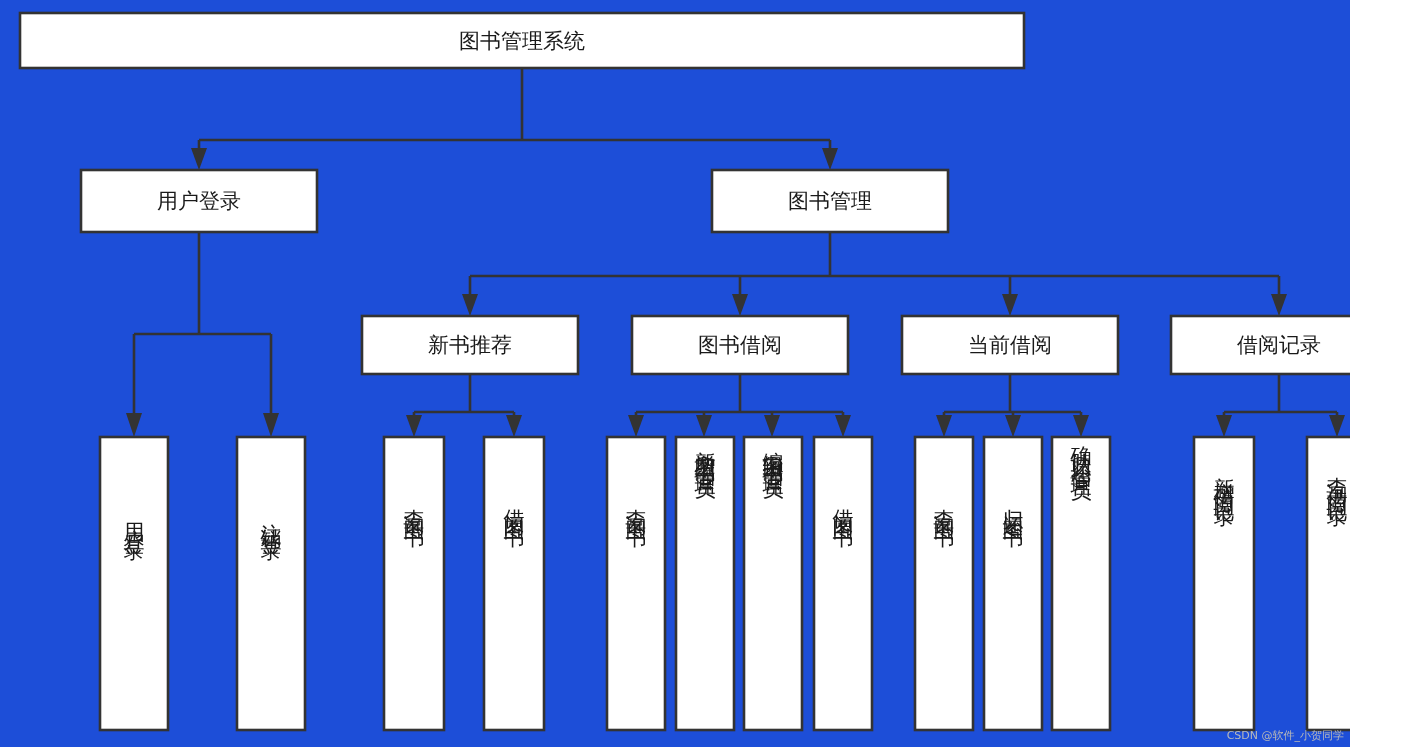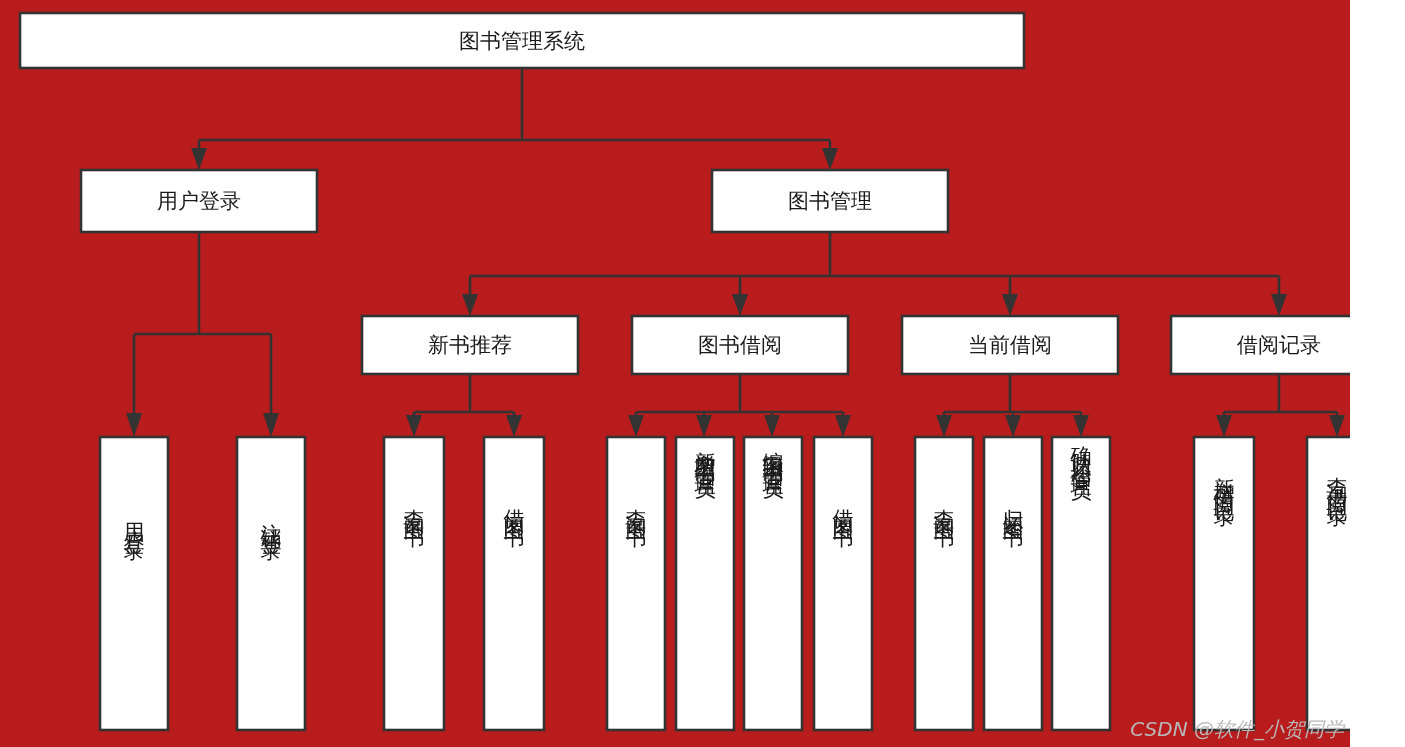--- a/index.html
+++ b/index.html
@@ -8,21 +8,21 @@
     padding: 0;
     background: #ffffff;
   }
   body {
     font-family: "DejaVu Sans", "Liberation Sans", sans-serif;
   }
   #diagram-root {
     position: relative;
     width: 1350px;
     height: 747px;
-    background: #b91c1c;
+    background: #1d4ed8;
     overflow: hidden;
   }
   svg#flow-svg {
     position: absolute;
     left: 0;
     top: 0;
     width: 1405px;
     height: 747px;
     display: block;
   }
@@ -52,25 +52,24 @@
   }
   .arrow-head {
     fill: #333333;
     stroke: none;
   }
   .watermark-text {
     position: absolute;
     right: 6px;
     bottom: 4px;
     font-family: "DejaVu Sans", "Liberation Sans", sans-serif;
-    font-size: 20px;
+    font-size: 11px;
     color: #b8b8b8;
     white-space: nowrap;
     user-select: none;
-    font-style: italic;
   }
 </style>
 </head>
 <body>
 
 <div id="diagram-root">
 
   <svg id="flow-svg" viewBox="0 0 1405 747">
 
     <g>

